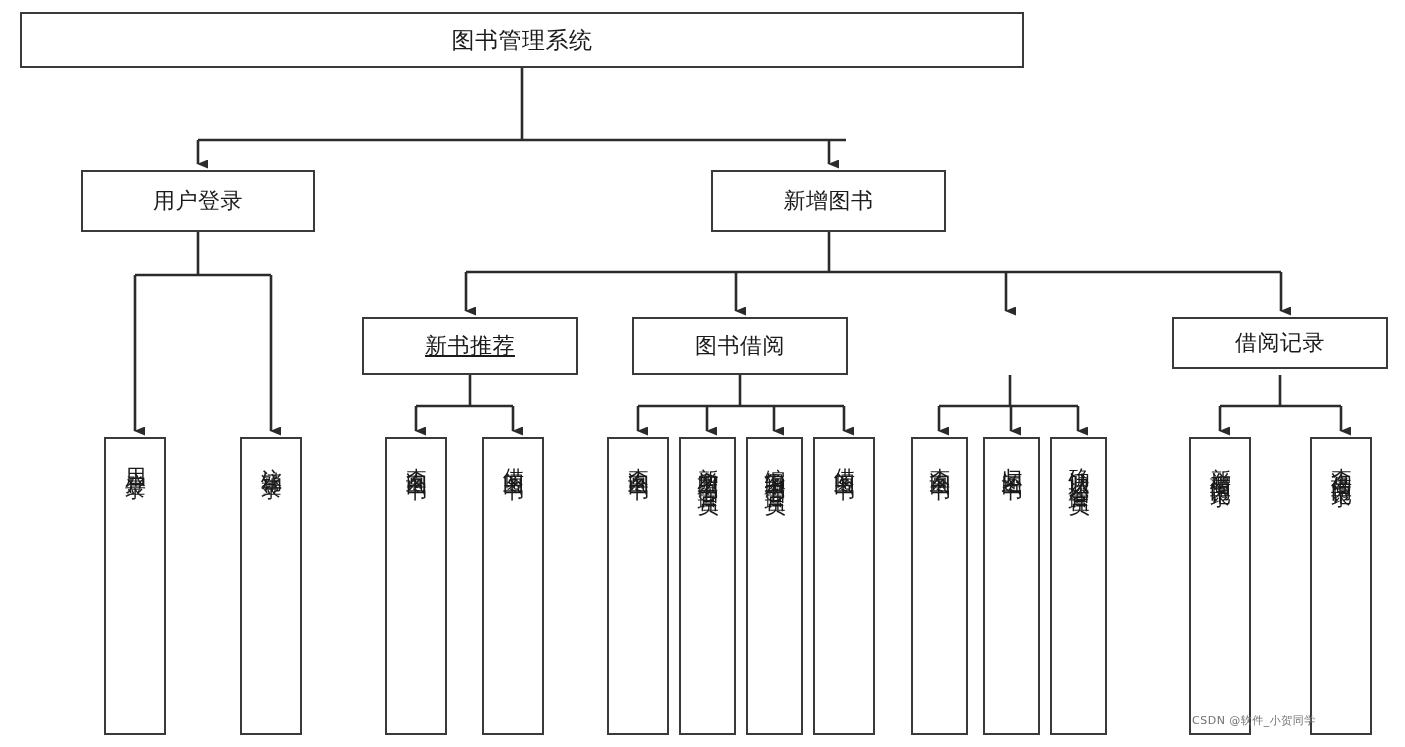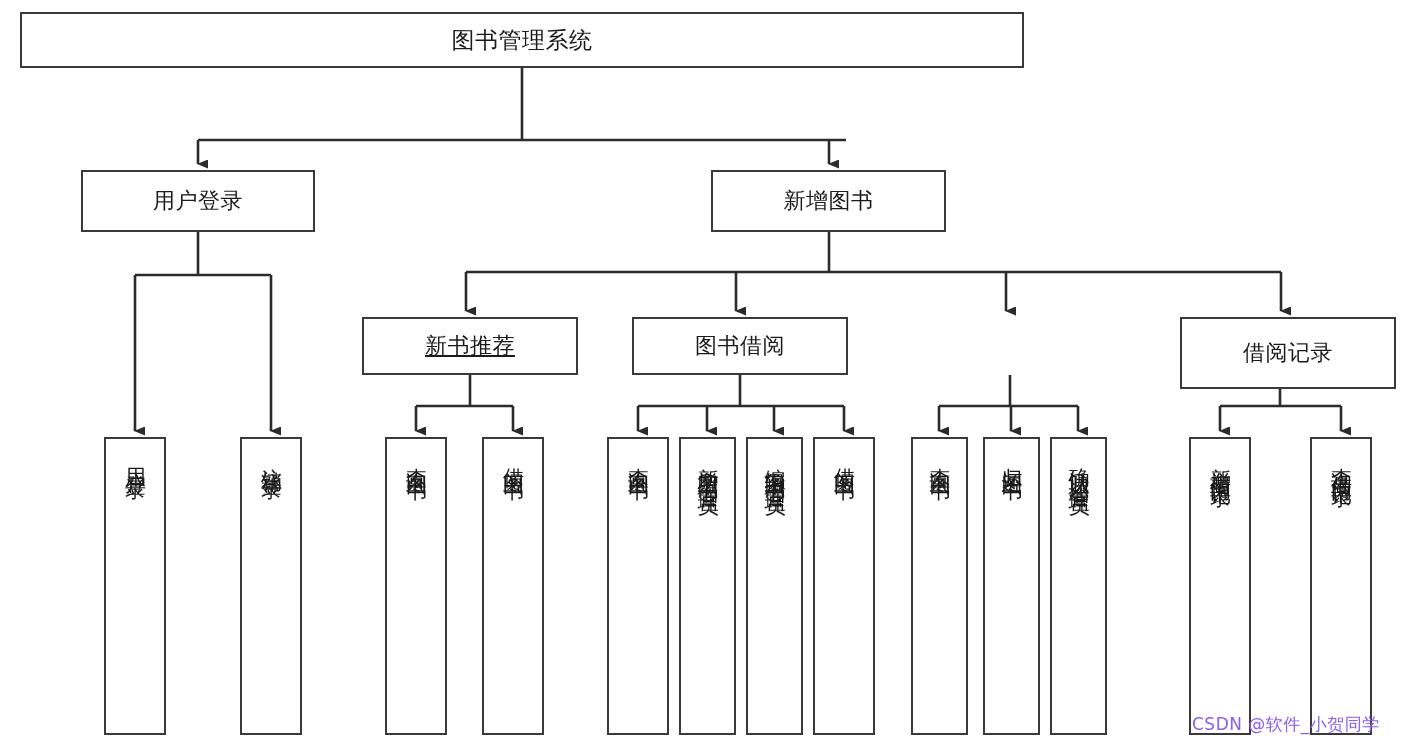--- a/index.html
+++ b/index.html
@@ -49,22 +49,22 @@
     writing-mode: vertical-rl;
     text-orientation: upright;
     font-size: 21px;
     letter-spacing: 4px;
     line-height: 1;
     white-space: nowrap;
   }
   .node.root .node-label { font-size: 23px; }
   .watermark {
     position: absolute;
-    font-size: 17px;
-    color: #8b5cf6;
+    font-size: 11px;
+    color: #737373;
     white-space: nowrap;
     letter-spacing: 0.5px;
     text-align: center;
   }
 </style>
 </head>
 <body>
 
 <div id="canvas">
 
@@ -128,21 +128,21 @@
   <div class="node" style="left:711px; top:170px; width:235px; height:62px;">
     <span class="node-label">新增图书</span>
   </div>
 
   <div class="node" style="left:362px; top:317px; width:216px; height:58px;text-decoration:underline;">
     <span class="node-label">新书推荐</span>
   </div>
   <div class="node" style="left:632px; top:317px; width:216px; height:58px;">
     <span class="node-label">图书借阅</span>
   </div>
-  <div class="node" style="left:1172px; top:317px; width:216px; height:72px;margin-left:8px;">
+  <div class="node" style="left:1172px; top:317px; width:216px; height:52px;">
     <span class="node-label">借阅记录</span>
   </div>
 
   <div class="node leaf" style="left:104px; top:437px; width:62px; height:298px;">
     <span class="node-label">用户登录</span>
   </div>
   <div class="node leaf" style="left:240px; top:437px; width:62px; height:298px;">
     <span class="node-label">注销登录</span>
   </div>
   <div class="node leaf" style="left:385px; top:437px; width:62px; height:298px;">

